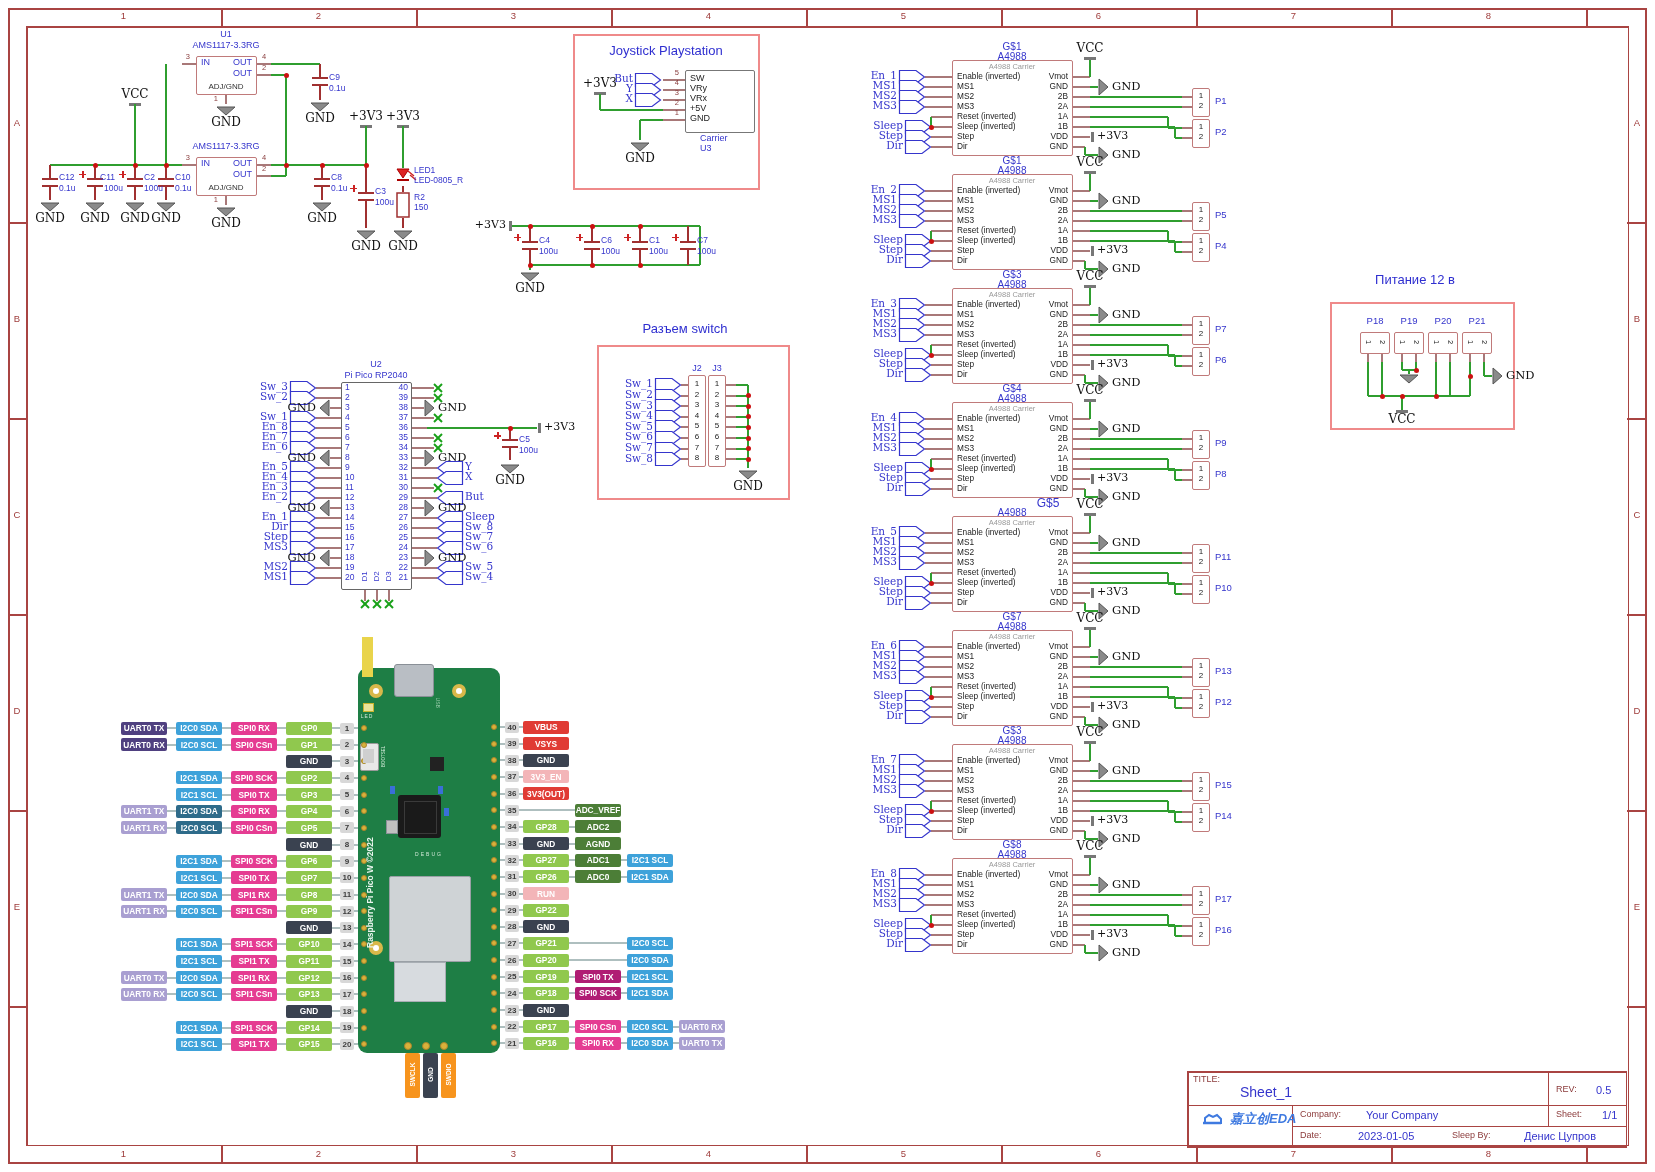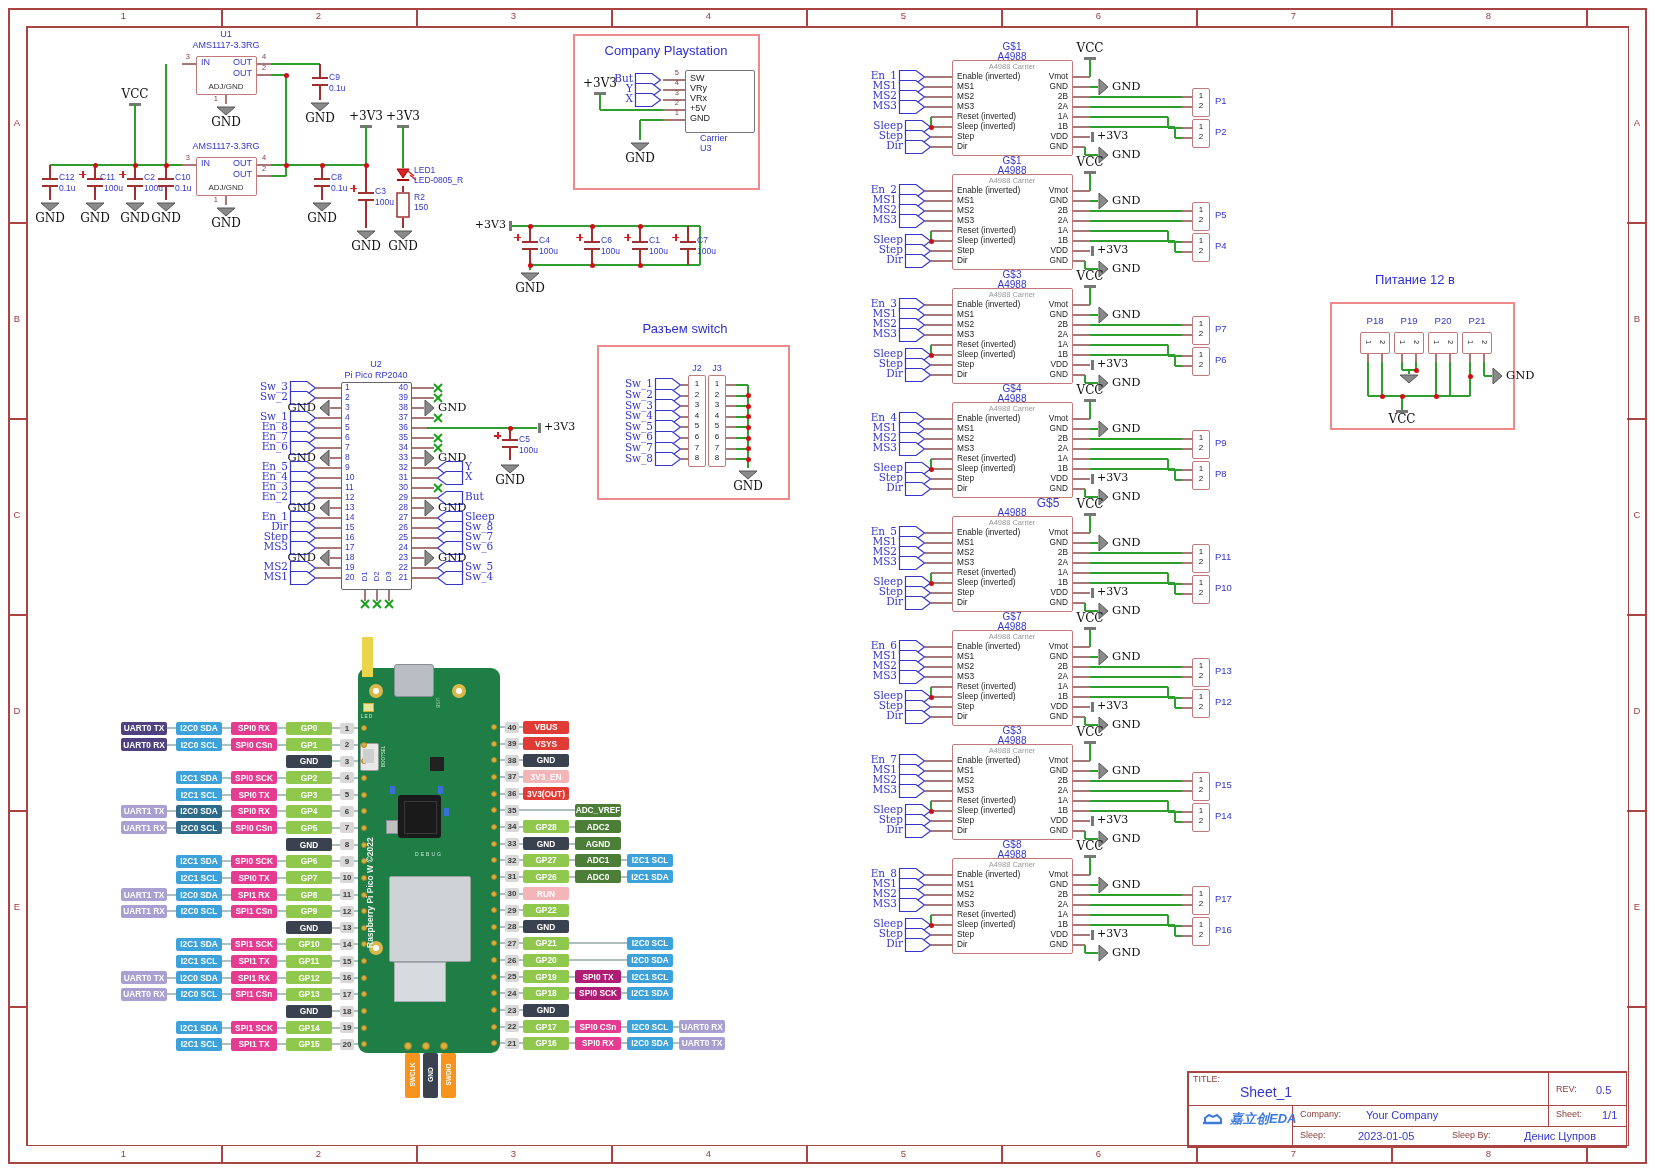--- a/index.html
+++ b/index.html
@@ -272,21 +272,21 @@
     <div style="position: absolute; left: 589.5px; top: 223.5px; width: 5px; height: 5px; border-radius: 50%; background: rgb(204, 17, 17); z-index: 3;"></div>
     <div style="position: absolute; left: 589.5px; top: 262.5px; width: 5px; height: 5px; border-radius: 50%; background: rgb(204, 17, 17); z-index: 3;"></div>
     <div style="position: absolute; left: 637.5px; top: 223.5px; width: 5px; height: 5px; border-radius: 50%; background: rgb(204, 17, 17); z-index: 3;"></div>
     <div style="position: absolute; left: 637.5px; top: 262.5px; width: 5px; height: 5px; border-radius: 50%; background: rgb(204, 17, 17); z-index: 3;"></div>
     <div class="ln" style="position: absolute; left: 529px; top: 265px; width: 2px; height: 5px; background: rgb(47, 158, 47); z-index: 1;"></div>
     <svg width="20" height="10" style="position: absolute; left: 520px; top: 272px; overflow: visible; z-index: 2;">
       <polygon points="1,1 19,1 10,9" fill="#8a8a8a" stroke="#555" stroke-width="1"></polygon>
     </svg>
     <div class="t" style="position: absolute; font-size: 12px; color: rgb(17, 17, 17); top: 281.56px; left: 530px; font-family: &quot;DejaVu Serif&quot;, serif; transform: translateX(-50%);">GND</div>
     <div class="bx" style="position: absolute; left: 573px; top: 34px; width: 187px; height: 156px; border: 2px solid rgb(239, 138, 138); background: transparent; z-index: 0;"></div>
-    <div class="t" style="position: absolute; font-size: 13px; color: rgb(47, 47, 208); top: 43.94px; left: 666px; transform: translateX(-50%);">Company Playstation</div>
+    <div class="t" style="position: absolute; font-size: 13px; color: rgb(47, 47, 208); top: 43.94px; left: 666px; transform: translateX(-50%);">Joystick Playstation</div>
     <div class="bx" style="position: absolute; left: 685px; top: 70px; width: 70px; height: 63px; border: 1.5px solid rgb(119, 119, 119); border-radius: 2px;"></div>
     <div class="t" style="position: absolute; font-size: 9px; color: rgb(34, 34, 34); top: 74.42px; left: 690px;">SW</div>
     <div class="ln" style="position: absolute; left: 663px; top: 79px; width: 22px; height: 2px; background: rgb(168, 120, 120); z-index: 1;"></div>
     <div class="t" style="position: absolute; font-size: 7.5px; color: rgb(139, 64, 64); top: 69.35px; left: 679px; transform: translateX(-100%);">5</div>
     <div class="t" style="position: absolute; font-size: 9px; color: rgb(34, 34, 34); top: 84.42px; left: 690px;">VRy</div>
     <div class="ln" style="position: absolute; left: 663px; top: 89px; width: 22px; height: 2px; background: rgb(168, 120, 120); z-index: 1;"></div>
     <div class="t" style="position: absolute; font-size: 7.5px; color: rgb(139, 64, 64); top: 79.35px; left: 679px; transform: translateX(-100%);">4</div>
     <div class="t" style="position: absolute; font-size: 9px; color: rgb(34, 34, 34); top: 94.42px; left: 690px;">VRx</div>
     <div class="ln" style="position: absolute; left: 663px; top: 99px; width: 22px; height: 2px; background: rgb(168, 120, 120); z-index: 1;"></div>
     <div class="t" style="position: absolute; font-size: 7.5px; color: rgb(139, 64, 64); top: 89.35px; left: 679px; transform: translateX(-100%);">3</div>
@@ -1818,17 +1818,17 @@
     <div class="t" style="position: absolute; font-size: 11px; color: rgb(53, 53, 204); top: 1084.18px; left: 1596px;">0.5</div>
     <svg width="26" height="18" style="position: absolute; left: 1200px; top: 1110px; overflow: visible; z-index: 2;">
       <line x1="3" y1="13" x2="21" y2="13" stroke="#3f7ae0" stroke-width="2.5"></line>
       <polygon points="5,13 5,8 9,5 13,7 17,5 21,9 21,13" fill="none" stroke="#3f7ae0" stroke-width="2"></polygon>
     </svg>
     <div class="t" style="position: absolute; font-size: 13px; color: rgb(63, 122, 224); top: 1111.94px; left: 1230px; font-weight: bold; font-style: italic;">嘉立创EDA</div>
     <div class="t" style="position: absolute; font-size: 9px; color: rgb(139, 58, 58); top: 1110.42px; left: 1300px;">Company:</div>
     <div class="t" style="position: absolute; font-size: 11px; color: rgb(53, 53, 204); top: 1109.18px; left: 1366px;">Your Company</div>
     <div class="t" style="position: absolute; font-size: 9px; color: rgb(139, 58, 58); top: 1110.42px; left: 1556px;">Sheet:</div>
     <div class="t" style="position: absolute; font-size: 11px; color: rgb(53, 53, 204); top: 1109.18px; left: 1602px;">1/1</div>
-    <div class="t" style="position: absolute; font-size: 9px; color: rgb(139, 58, 58); top: 1131.42px; left: 1300px;">Sleep:</div>
+    <div class="t" style="position: absolute; font-size: 9px; color: rgb(139, 58, 58); top: 1131.42px; left: 1300px;">Date:</div>
     <div class="t" style="position: absolute; font-size: 11px; color: rgb(53, 53, 204); top: 1130.18px; left: 1358px;">2023-01-05</div>
     <div class="t" style="position: absolute; font-size: 9px; color: rgb(139, 58, 58); top: 1131.42px; left: 1452px;">Sleep By:</div>
     <div class="t" style="position: absolute; font-size: 11px; color: rgb(53, 53, 204); top: 1130.18px; left: 1524px;">Денис Цупров</div>
   </div>
 
 </body></html>

